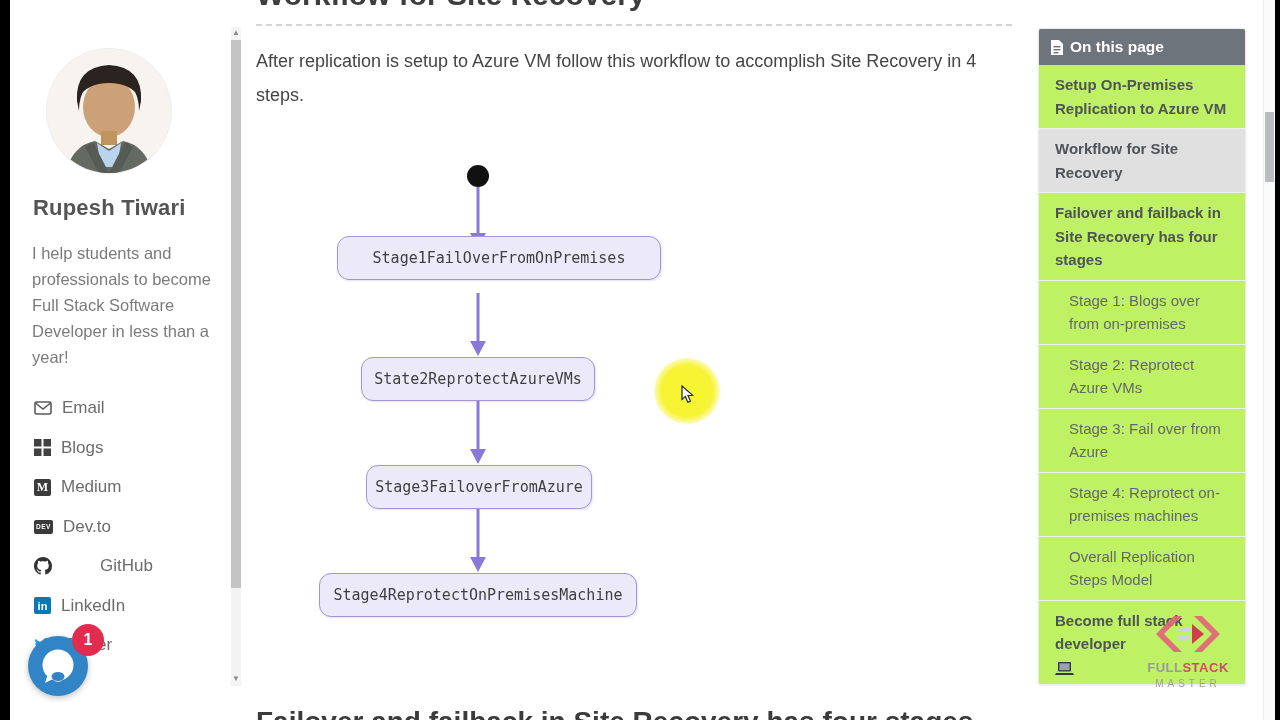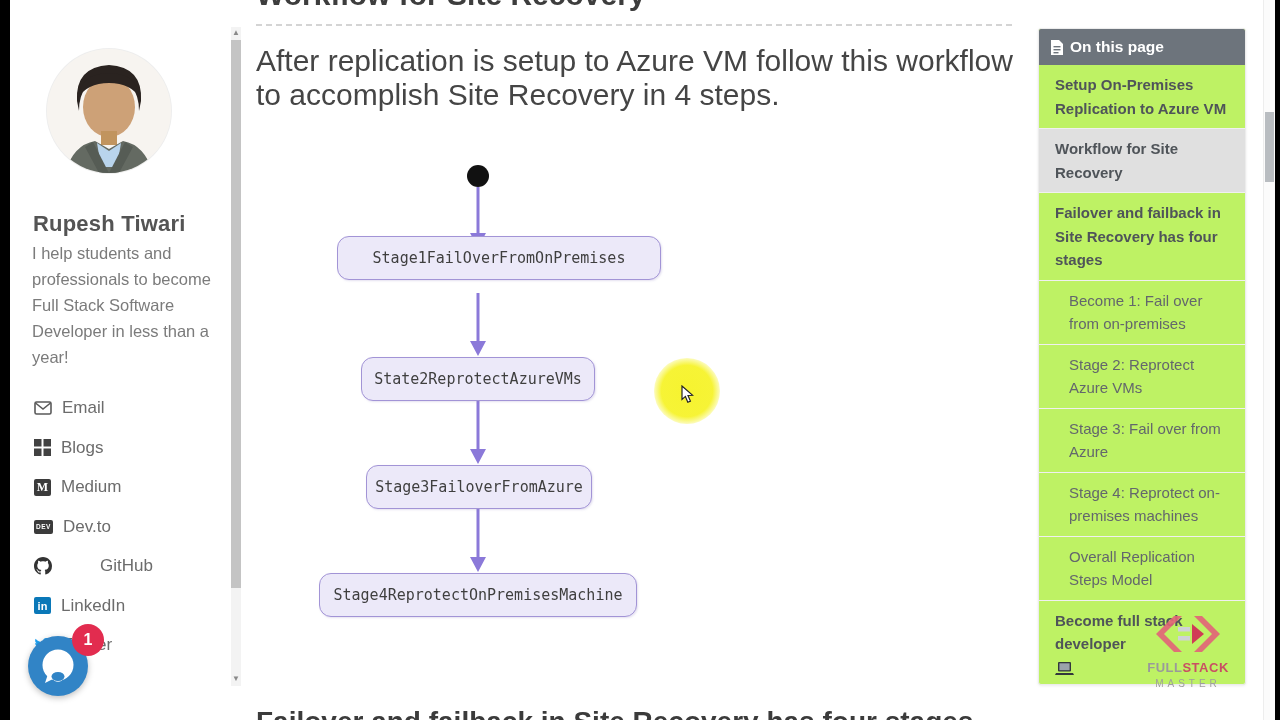--- a/index.html
+++ b/index.html
@@ -8,38 +8,38 @@
   #stage { position:absolute; left:0; top:0; width:1280px; height:720px; background:#fff; }
 
   
   .bar-left  { position:absolute; left:0; top:0; width:10px; height:720px; background:#000; }
   .bar-right { position:absolute; right:0; top:0; width:5px; height:720px; background:#000; }
 
   
   .profile { position:absolute; left:10px; top:0; width:211px; height:720px; background:#fff; }
   .avatar-wrap { position:absolute; left:37px; top:49px; width:124px; height:124px; border-radius:50%;
                  overflow:hidden; background:#f6f3ef; box-shadow:0 0 0 1px #eee; }
-  .profile-name { position:absolute; left:23px; top:211px; font-size:22px; font-weight:bold; color:#545454; letter-spacing:.2px; }
+  .profile-name { position:absolute; left:23px; top:195px; font-size:22px; font-weight:bold; color:#545454; letter-spacing:.2px; }
   .profile-bio { position:absolute; left:22px; top:240px; width:194px; font-size:16.5px; line-height:26px; color:#7b7b7b; }
   .plink { position:absolute; left:24px; height:22px; display:flex; align-items:center; gap:10px; cursor:pointer; }
   .plink .lbl { font-size:17px; color:#6c6c6c; }
   .ic-badge { display:inline-flex; align-items:center; justify-content:center; border-radius:2px; color:#fff; font-weight:bold; }
   .ic-medium { width:17px; height:17px; background:#3b3b3b; font-family:"Liberation Serif",serif; font-size:12px; }
   .ic-dev { width:19px; height:14px; background:#3b3b3b; font-size:6.5px; letter-spacing:.5px; }
   .ic-li { width:17px; height:17px; background:#0a78b8; font-size:11px; }
 
   
   .sb-track { position:absolute; left:221px; top:27px; width:10px; height:659px; background:#f3f3f3; }
   .sb-thumb { position:absolute; left:221px; top:40px; width:10px; height:548px; background:#c4c4c4; }
   .sb-arrow { position:absolute; left:221px; width:10px; height:10px; color:#8a8a8a; font-size:8px; line-height:10px; text-align:center; }
 
   
   .main-heading { position:absolute; left:256px; top:-22px; font-size:30px; font-weight:bold; color:#3d3d3d; white-space:nowrap; }
   .head-divider { position:absolute; left:256px; top:24px; width:756px; border-top:2px dashed #d4d4d4; }
-  .intro { position:absolute; left:256px; top:44px; width:770px; font-size:30px; line-height:34px; color:#454545; }
+  .intro { position:absolute; left:256px; top:44px; width:770px; font-size:18px; line-height:34px; color:#454545; }
   .bottom-heading { position:absolute; left:256px; top:706px; font-size:28px; font-weight:bold; color:#3b3b3b; white-space:nowrap; }
 
   
   .stage-box { position:absolute; height:44px; background:#ece9f9; border:1.5px solid #a294d6; border-radius:12px;
                display:flex; align-items:center; justify-content:center;
                font-family:"DejaVu Sans Mono", monospace; font-size:15px; color:#3f3f3f;
                box-shadow:1px 1px 2px rgba(150,140,200,.25); }
   .stage1 { left:337px; top:236px; width:324px; }
   .stage2 { left:361px; top:357px; width:234px; }
   .stage3 { left:366px; top:465px; width:226px; }
@@ -183,21 +183,21 @@
         <path d="M0 0 h8 l4 4 v11 h-12 z" fill="#fff"></path>
         <rect x="2.5" y="6" width="7" height="1.4" fill="#6d747c"></rect>
         <rect x="2.5" y="9" width="7" height="1.4" fill="#6d747c"></rect>
         <rect x="2.5" y="12" width="5" height="1.4" fill="#6d747c"></rect>
       </svg>
       <span>On this page</span>
     </div>
     <div class="toc-item" style="border-top:none;">Setup On-Premises Replication to Azure VM</div>
     <div class="toc-item active">Workflow for Site Recovery</div>
     <div class="toc-item">Failover and failback in Site Recovery has four stages</div>
-    <div class="toc-item sub">Become 1: Fail over from on-premises</div>
+    <div class="toc-item sub">Stage 1: Blogs over from on-premises</div>
     <div class="toc-item sub">Stage 2: Reprotect Azure VMs</div>
     <div class="toc-item sub">Stage 3: Fail over from Azure</div>
     <div class="toc-item sub">Stage 4: Reprotect on-premises machines</div>
     <div class="toc-item sub">Overall Replication Steps Model</div>
     <div class="toc-item last">
       <span>Become full stack developer</span>
       <svg width="19" height="14" viewBox="0 0 19 14">
         <rect x="3" y="0" width="13" height="9.5" rx="1" fill="#33383c"></rect>
         <rect x="4.4" y="1.3" width="10.2" height="6.9" fill="#9aa3ab"></rect>
         <path d="M1 11 h17 l1 2 h-19 z" fill="#33383c"></path>

